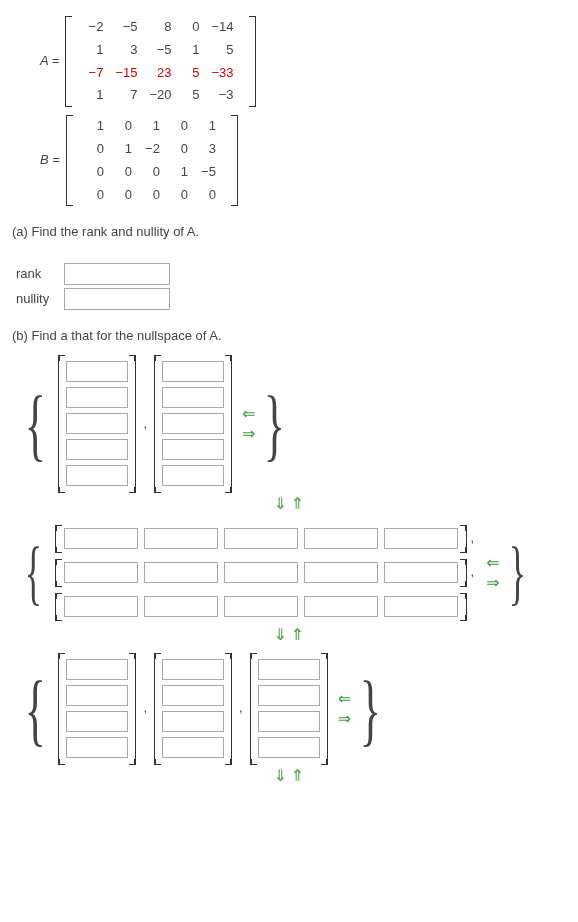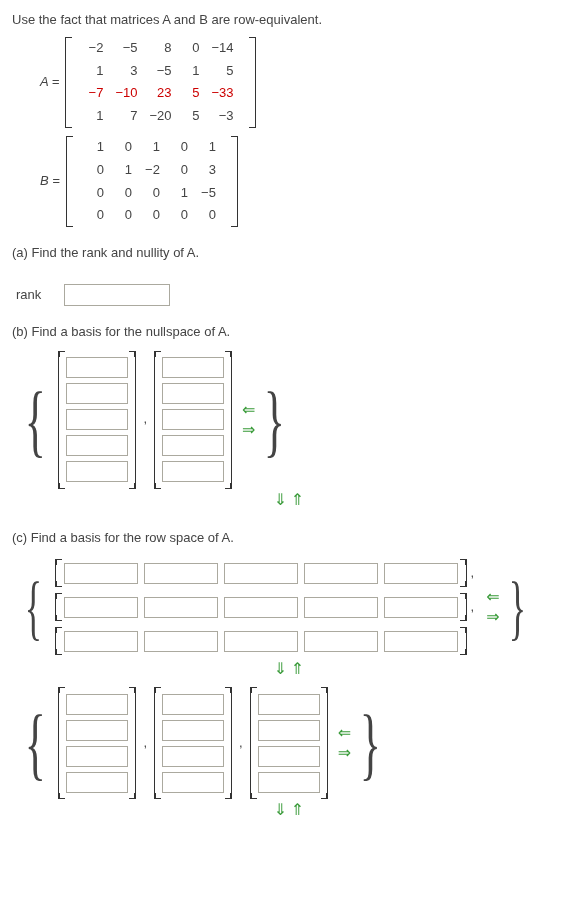--- a/index.html
+++ b/index.html
@@ -104,21 +104,20 @@
   .brace-row { font-size:72px; line-height:0.65; font-family:"Times New Roman",serif; color:#444; transform:scaleX(0.5); align-self:center;}
   .rowset-outer { display:flex; align-items:center; margin:6px 0 0 4px;}
   .rowset-arrows { display:flex; flex-direction:column; gap:4px; margin-left:4px; align-items:center;}
   .rowwrap { display:flex; align-items:center; }
   .sep { margin:0 4px; align-self:center; }
 </style>
 </head>
 <body>
 
 <div class="question">
-  <div>Use the fact that matrices A and B are row-equivalent.</div>
 
   <div class="eq-block">
     <div class="mat-wrap">
       <span class="mat-label">A =</span>
       <table class="matrix">
         <tbody>
             <tr>
           <td class="bracket-col" rowspan="4">
                 <div class="bracket-left"></div>
               </td>
@@ -133,21 +132,21 @@
         </tr>
         <tr>
               <td>1</td>
               <td>3</td>
               <td>−5</td>
               <td>1</td>
               <td>5</td>
             </tr>
         <tr class="red-row">
               <td>−7</td>
-              <td>−10</td>
+              <td>−15</td>
               <td>23</td>
               <td>5</td>
               <td>−33</td>
             </tr>
         <tr>
               <td>1</td>
               <td>7</td>
               <td>−20</td>
               <td>5</td>
               <td>−3</td>
@@ -200,23 +199,27 @@
         </table>
     </div>
   </div>
 
   <div class="part">(a) Find the rank and nullity of A.</div>
   <div class="sub">
     <div class="ans-row">
       <span class="lbl">rank</span>
       <input class="small" style="">
     </div>
-  </div>
-
-  <div class="part">(b) Find a basis for the nullspace of A.</div>
+    <div class="ans-row">
+      <span class="lbl">nullity</span>
+      <input class="small" style="">
+    </div>
+  </div>
+
+  <div class="part">(b) Find a that for the nullspace of A.</div>
   <div class="set-wrap">
     <span class="brace">{</span>
     <div class="vec">
       <span class="corner-b-l"></span>
         <span class="corner-b-r"></span>
       <input class="cell" style="">
       <input class="cell" style="">
       <input class="cell" style="">
       <input class="cell" style="">
       <input class="cell" style="">
@@ -235,21 +238,20 @@
       <span class="arr">⇐</span>
       <span class="arr">⇒</span>
     </div>
     <span class="brace">}</span>
   </div>
   <div class="below-arrows">
     <span class="arr">⇓</span>
     <span class="arr">⇑</span>
   </div>
 
-  <div class="part">(c) Find a basis for the row space of A.</div>
   <div class="rowset-outer">
     <span class="brace-row">{</span>
     <div class="rowset">
       <div class="rowwrap">
         <div class="rowvec">
           <span class="cb-l"></span>
             <span class="cb-r"></span>
           <input class="rowcell" style="">
           <input class="rowcell" style="">
           <input class="rowcell" style="">

